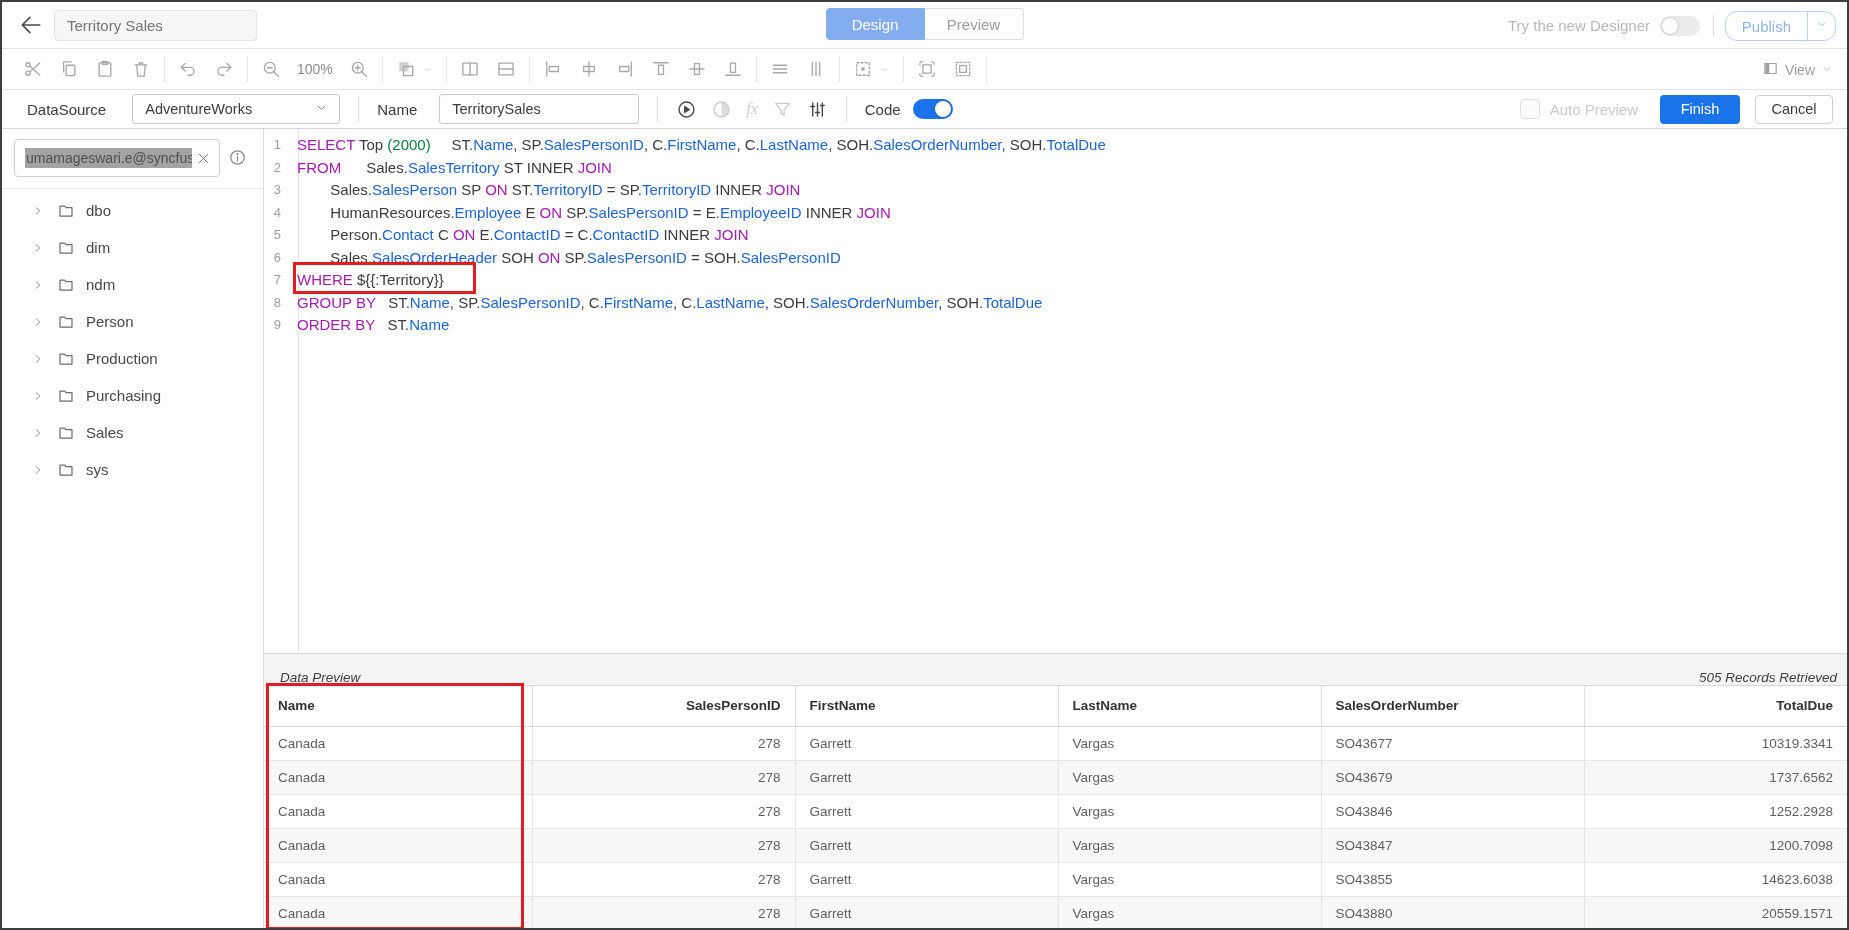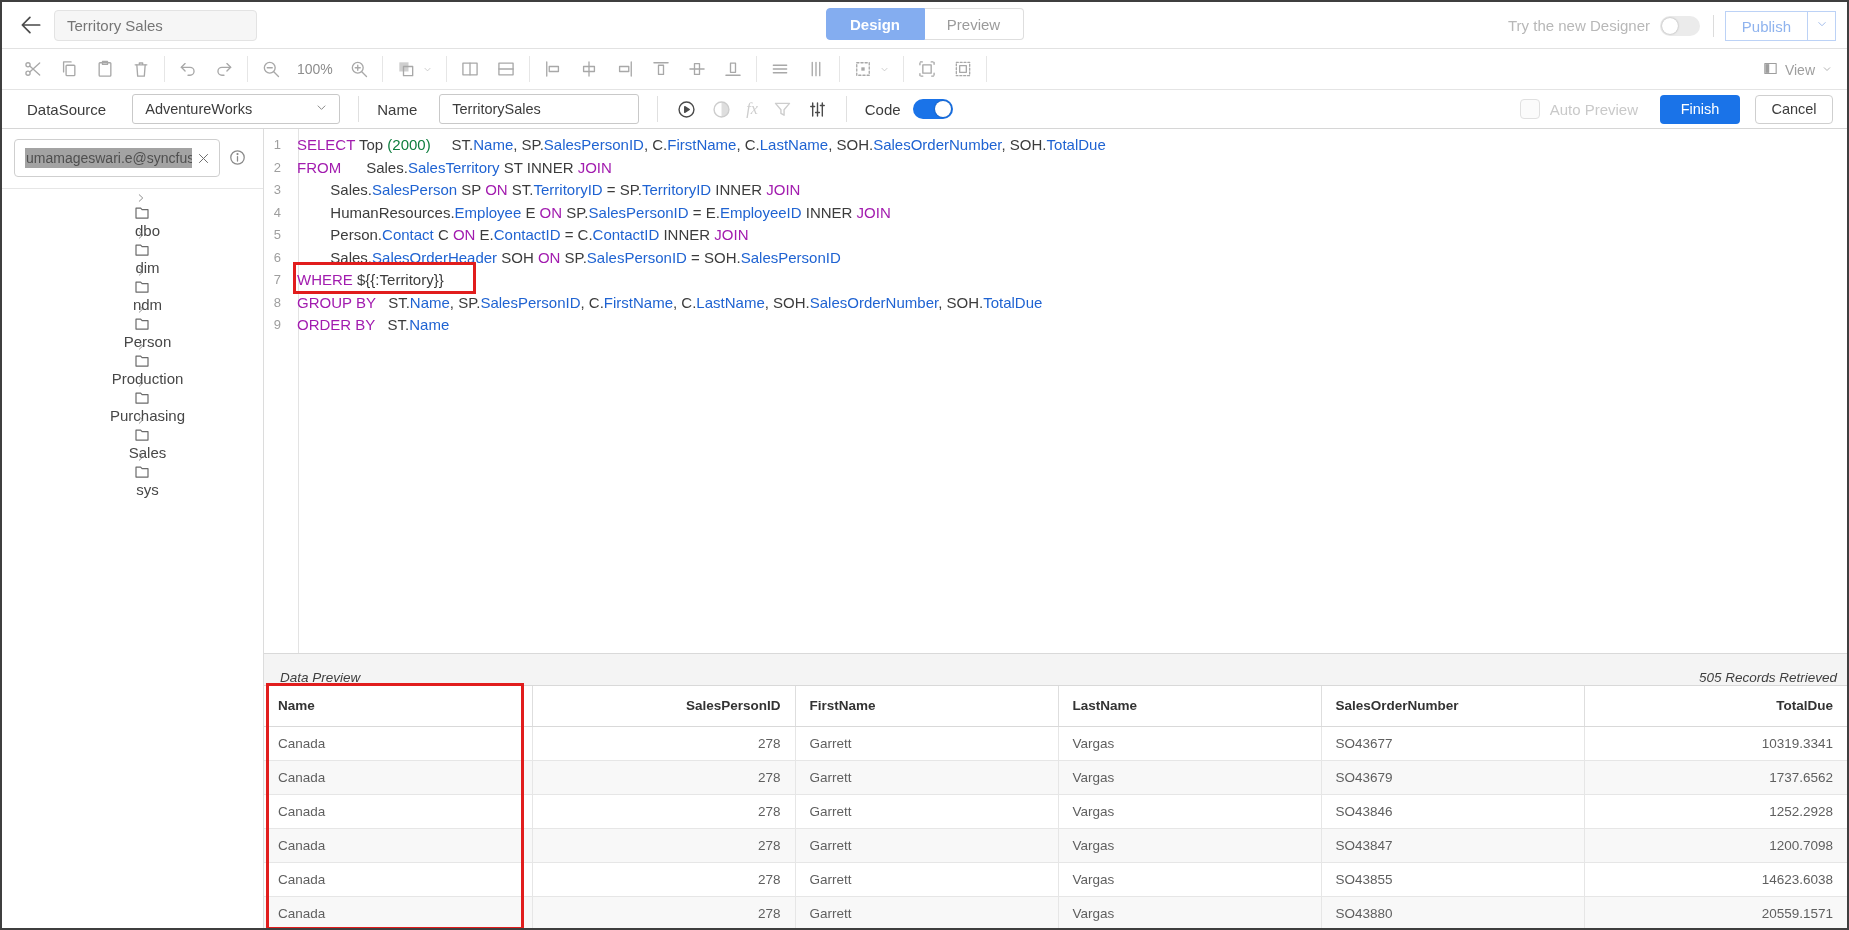--- a/index.html
+++ b/index.html
@@ -11,32 +11,32 @@
     font-family:"Liberation Sans", sans-serif; color:#3c3c3c;
   }
   
   #header { position:absolute; left:0; top:0; width:100%; height:47px; background:#fff; border-bottom:1px solid #e2e2e2; }
   #back-btn { position:absolute; left:16px; top:10px; width:28px; height:28px; color:#4a4a4a; cursor:pointer; }
   #report-name { position:absolute; left:52px; top:8px; width:203px; height:31px; background:#f6f6f6;
     border:1px solid #e3e3e3; border-radius:4px; padding:0 12px; font-size:15px; color:#bdbdbd;
     font-family:"Liberation Sans", sans-serif; }
   #mode-switch { position:absolute; left:50%; top:6px; transform:translateX(-50%); display:flex; height:32px; }
   .mode-tab { width:99px; display:flex; align-items:center; justify-content:center; font-size:15px; cursor:pointer; }
-  .mode-tab.active { background:#84adf0; color:#fff; font-weight:bold; border:1px solid #84adf0; border-radius:4px 0 0 4px; }
+  .mode-tab.active { background:#84adf0; color:#fff; font-weight:normal; border:1px solid #84adf0; border-radius:4px 0 0 4px; }
   .mode-tab.inactive { background:#fff; color:#9b9b9b; border:1px solid #dedede; border-left:none; border-radius:0 4px 4px 0; }
   #try-designer { position:absolute; right:147px; top:0; height:47px; display:flex; align-items:center; gap:10px; }
   #try-designer-label { font-size:15px; color:#b8b8b8; }
   .toggle { width:40px; height:20px; border-radius:10px; position:relative; cursor:pointer; }
   .toggle.off { background:#ebebeb; }
   .toggle.on { background:#1a73e8; }
   .toggle .knob { position:absolute; top:2px; width:16px; height:16px; border-radius:50%; background:#fff; box-shadow:0 0 2px rgba(0,0,0,.35); }
   .toggle.off .knob { left:2px; } .toggle.on .knob { right:2px; }
   #header-divider { position:absolute; right:133px; top:13px; width:1px; height:22px; background:#dcdcdc; }
   #publish-btn { position:absolute; right:11px; top:9px; height:30px; display:flex; align-items:stretch;
-    border:1px solid #bcd2f6; border-radius:0; overflow:hidden; cursor:pointer; background:#fff; }
+    border:1px solid #bcd2f6; border-radius:12px; overflow:hidden; cursor:pointer; background:#fff; }
   #publish-label { padding:0 16px; display:flex; align-items:center; font-size:15px; color:#8fb3ee; }
   #publish-caret { width:28px; display:flex; align-items:center; justify-content:center; border-left:1px solid #bcd2f6; color:#9cb8ea; }
   
   #toolbar { position:absolute; left:0; top:47px; width:100%; height:41px; background:#fff; border-bottom:1px solid #e4e4e4;
     display:flex; align-items:center; padding-left:8px; }
   .tgroup { display:flex; align-items:center; gap:16px; padding:0 13px; height:26px; border-right:1px solid #e6e6e6; }
   .tgroup:last-of-type { border-right:none; }
   .tbtn { color:#a8a8a8; display:flex; align-items:center; cursor:pointer; }
   .tbtn.caret { color:#bdbdbd; margin-left:-10px; }
   .zoom-label { font-size:14px; color:#8d8d8d; }
@@ -66,21 +66,21 @@
     border-radius:4px; margin-left:15px; cursor:pointer; font-family:"Liberation Sans", sans-serif; }
   
   #sidebar { position:absolute; left:0; top:127px; width:262px; bottom:0; background:#fff; border-right:1px solid #dcdcdc; }
   #search-wrap { position:absolute; left:12px; top:10px; width:206px; height:38px; border:1px solid #cfcfcf; border-radius:4px;
     display:flex; align-items:center; padding:0 8px 0 10px; overflow:hidden; }
   #search-text { flex:1; font-size:14px; color:#4f4f4f; white-space:nowrap; overflow:hidden; background:#a3a3a3; padding:2px 1px; }
   #search-clear { color:#6f6f6f; display:flex; cursor:pointer; flex:none; margin-left:4px; }
   #info-btn { position:absolute; left:226px; top:19px; color:#8a8a8a; display:flex; cursor:pointer; }
   #sidebar-sep { position:absolute; left:0; top:59px; width:100%; height:1px; background:#e6e6e6; }
   #tree { position:absolute; left:0; top:63px; width:100%; }
-  .tree-item { height:37px; display:flex; align-items:center; padding-left:30px; cursor:pointer;flex-direction:column; }
+  .tree-item { height:37px; display:flex; align-items:center; padding-left:30px; cursor:pointer; }
   .tree-item .chev { color:#757575; display:flex; margin-right:13px; }
   .tree-item .fold { color:#6b6b6b; display:flex; margin-right:11px; }
   .tree-item .tlabel { font-size:15px; color:#474747; }
   
   #editor { position:absolute; left:262px; top:127px; right:0; height:524px; background:#fff; overflow:hidden; }
   #gutter-line { position:absolute; left:34px; top:0; bottom:0; width:1px; background:#e3e3e3; }
   #code { position:absolute; left:0; top:5px; right:0; }
   .cl { display:flex; height:22.5px; line-height:22.5px; }
   .cl .ln { width:26px; flex:none; text-align:right; padding-right:9px; font-size:13px; color:#9e9e9e; }
   .cl .ct { white-space:pre; font-size:15px; padding-left:7px; }

